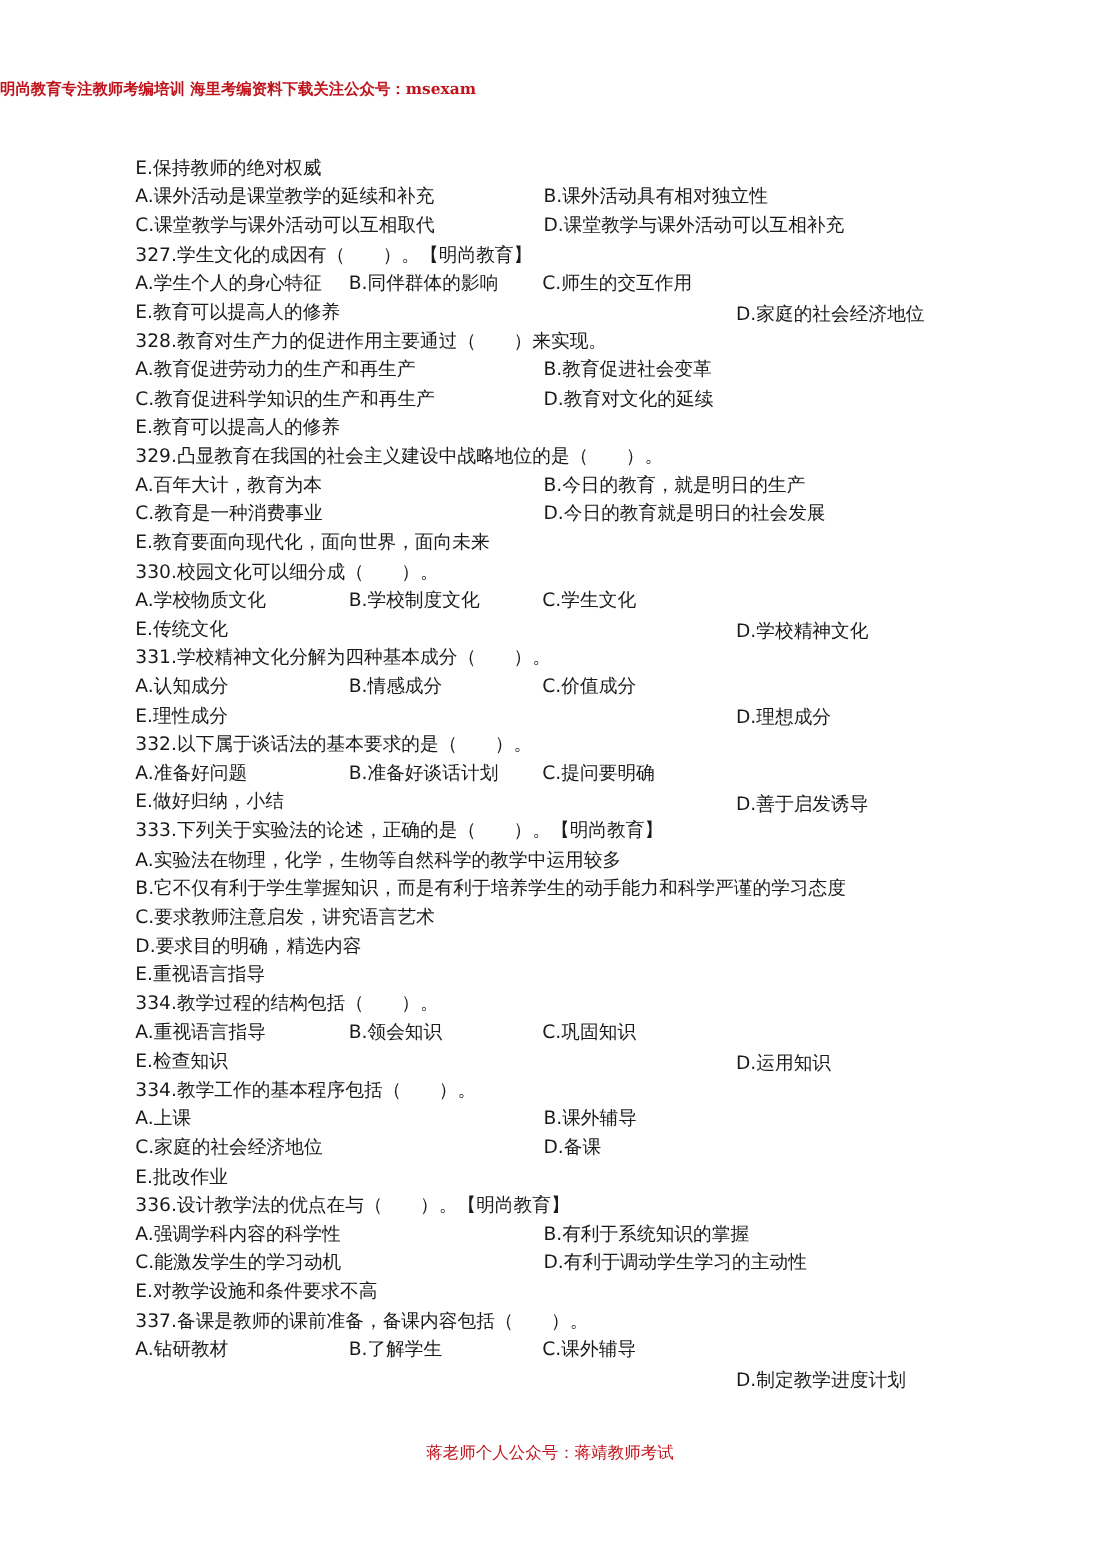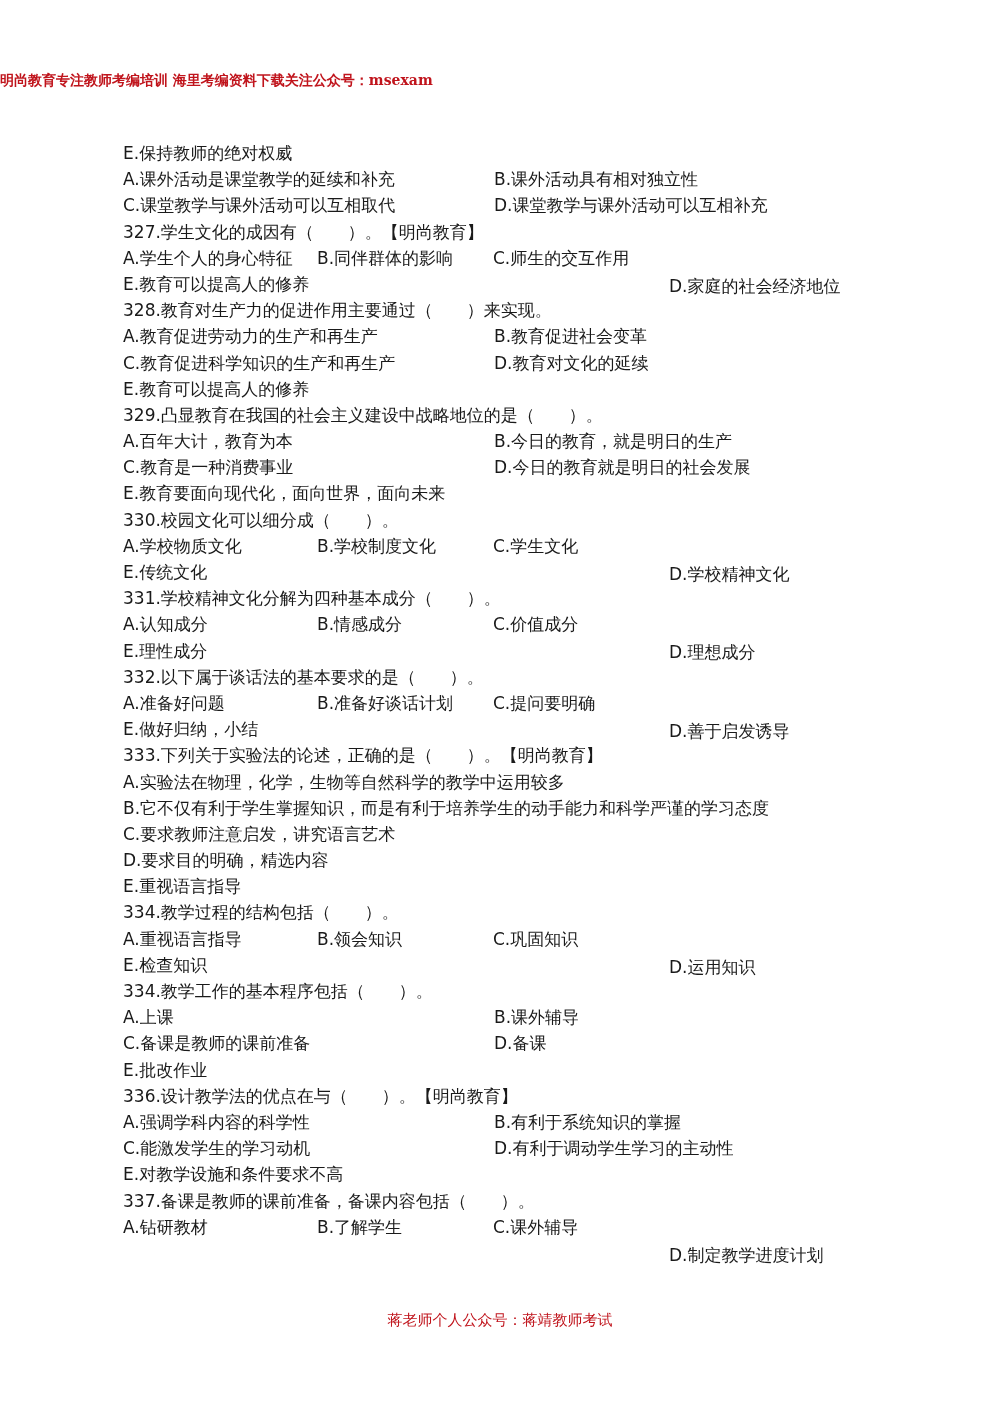--- a/index.html
+++ b/index.html
@@ -110,21 +110,21 @@
       <span class="opt c2">C.巩固知识</span>
       <span class="opt c3">D.运用知识</span>
     </div>
     <div class="line">E.检查知识</div>
     <div class="line">334.教学工作的基本程序包括（　　）。</div>
     <div class="line">
       <span class="opt c0">A.上课</span>
       <span class="opt h2">B.课外辅导</span>
     </div>
     <div class="line">
-      <span class="opt c0">C.备课是教师的课前准备</span>
+      <span class="opt c0">C.家庭的社会经济地位</span>
       <span class="opt h2">D.备课</span>
     </div>
     <div class="line">E.批改作业</div>
     <div class="line">336.设计教学法的优点在与（　　）。【明尚教育】</div>
     <div class="line">
       <span class="opt c0">A.强调学科内容的科学性</span>
       <span class="opt h2">B.有利于系统知识的掌握</span>
     </div>
     <div class="line">
       <span class="opt c0">C.能激发学生的学习动机</span>

